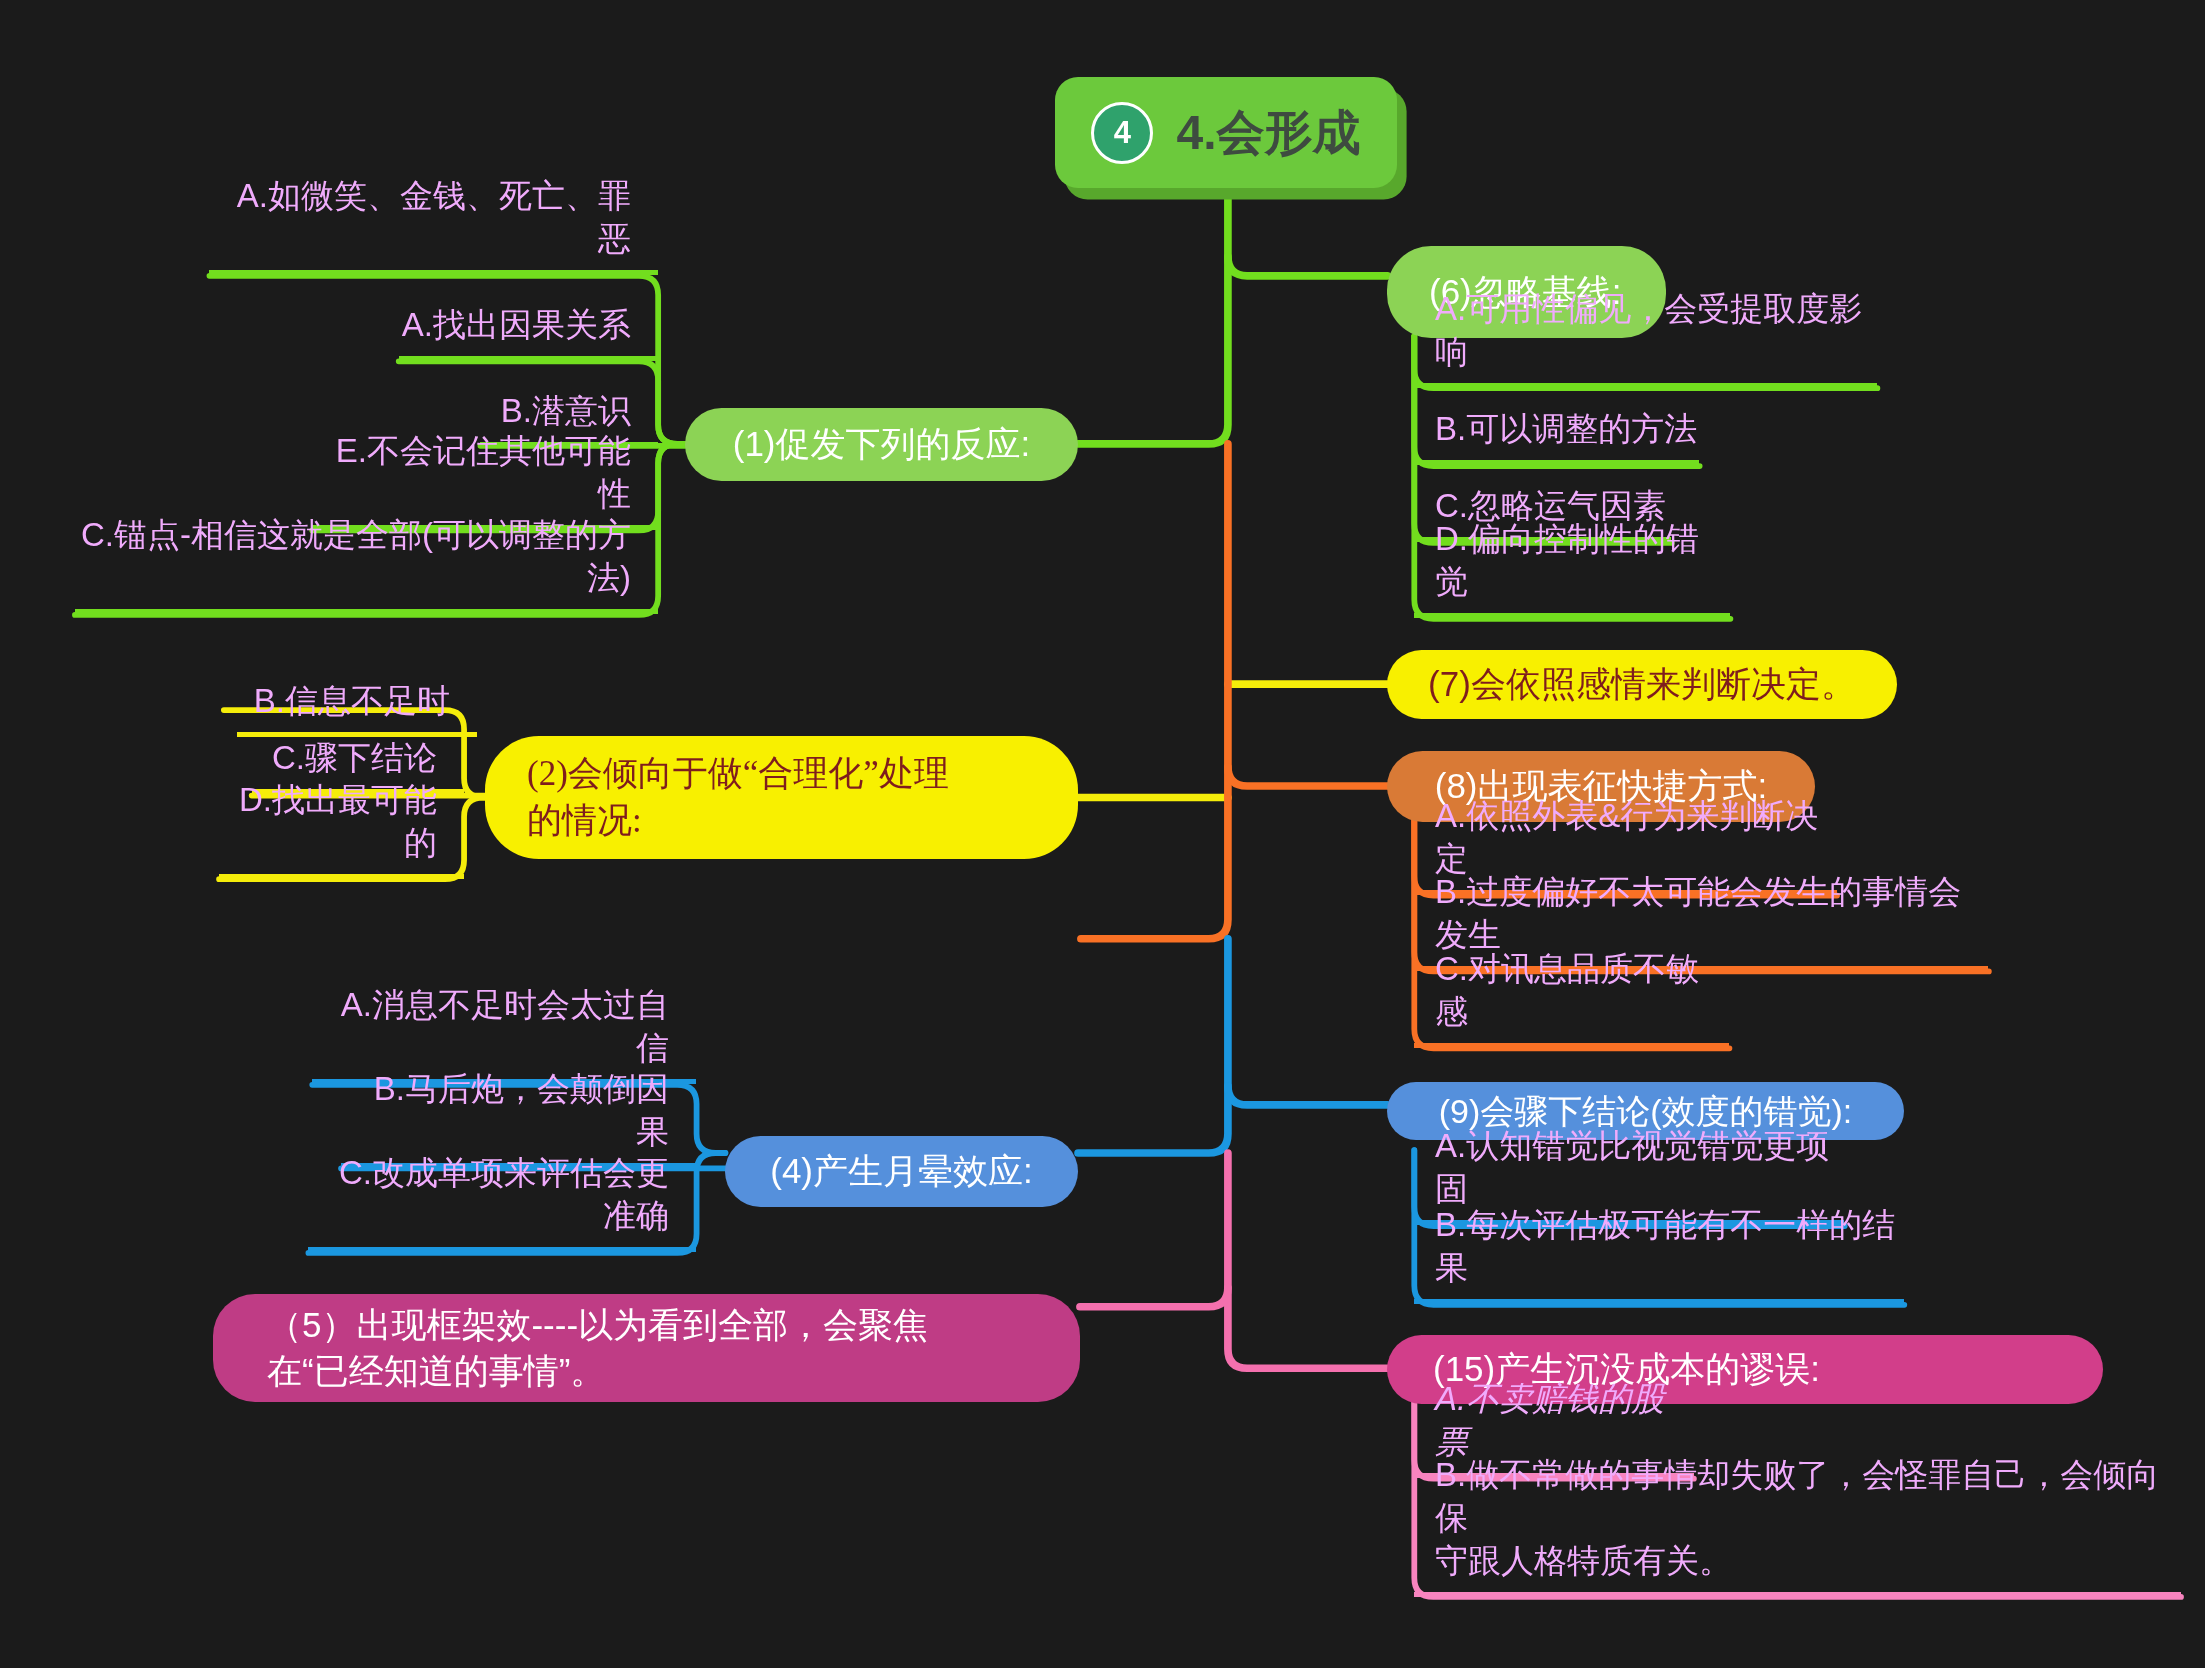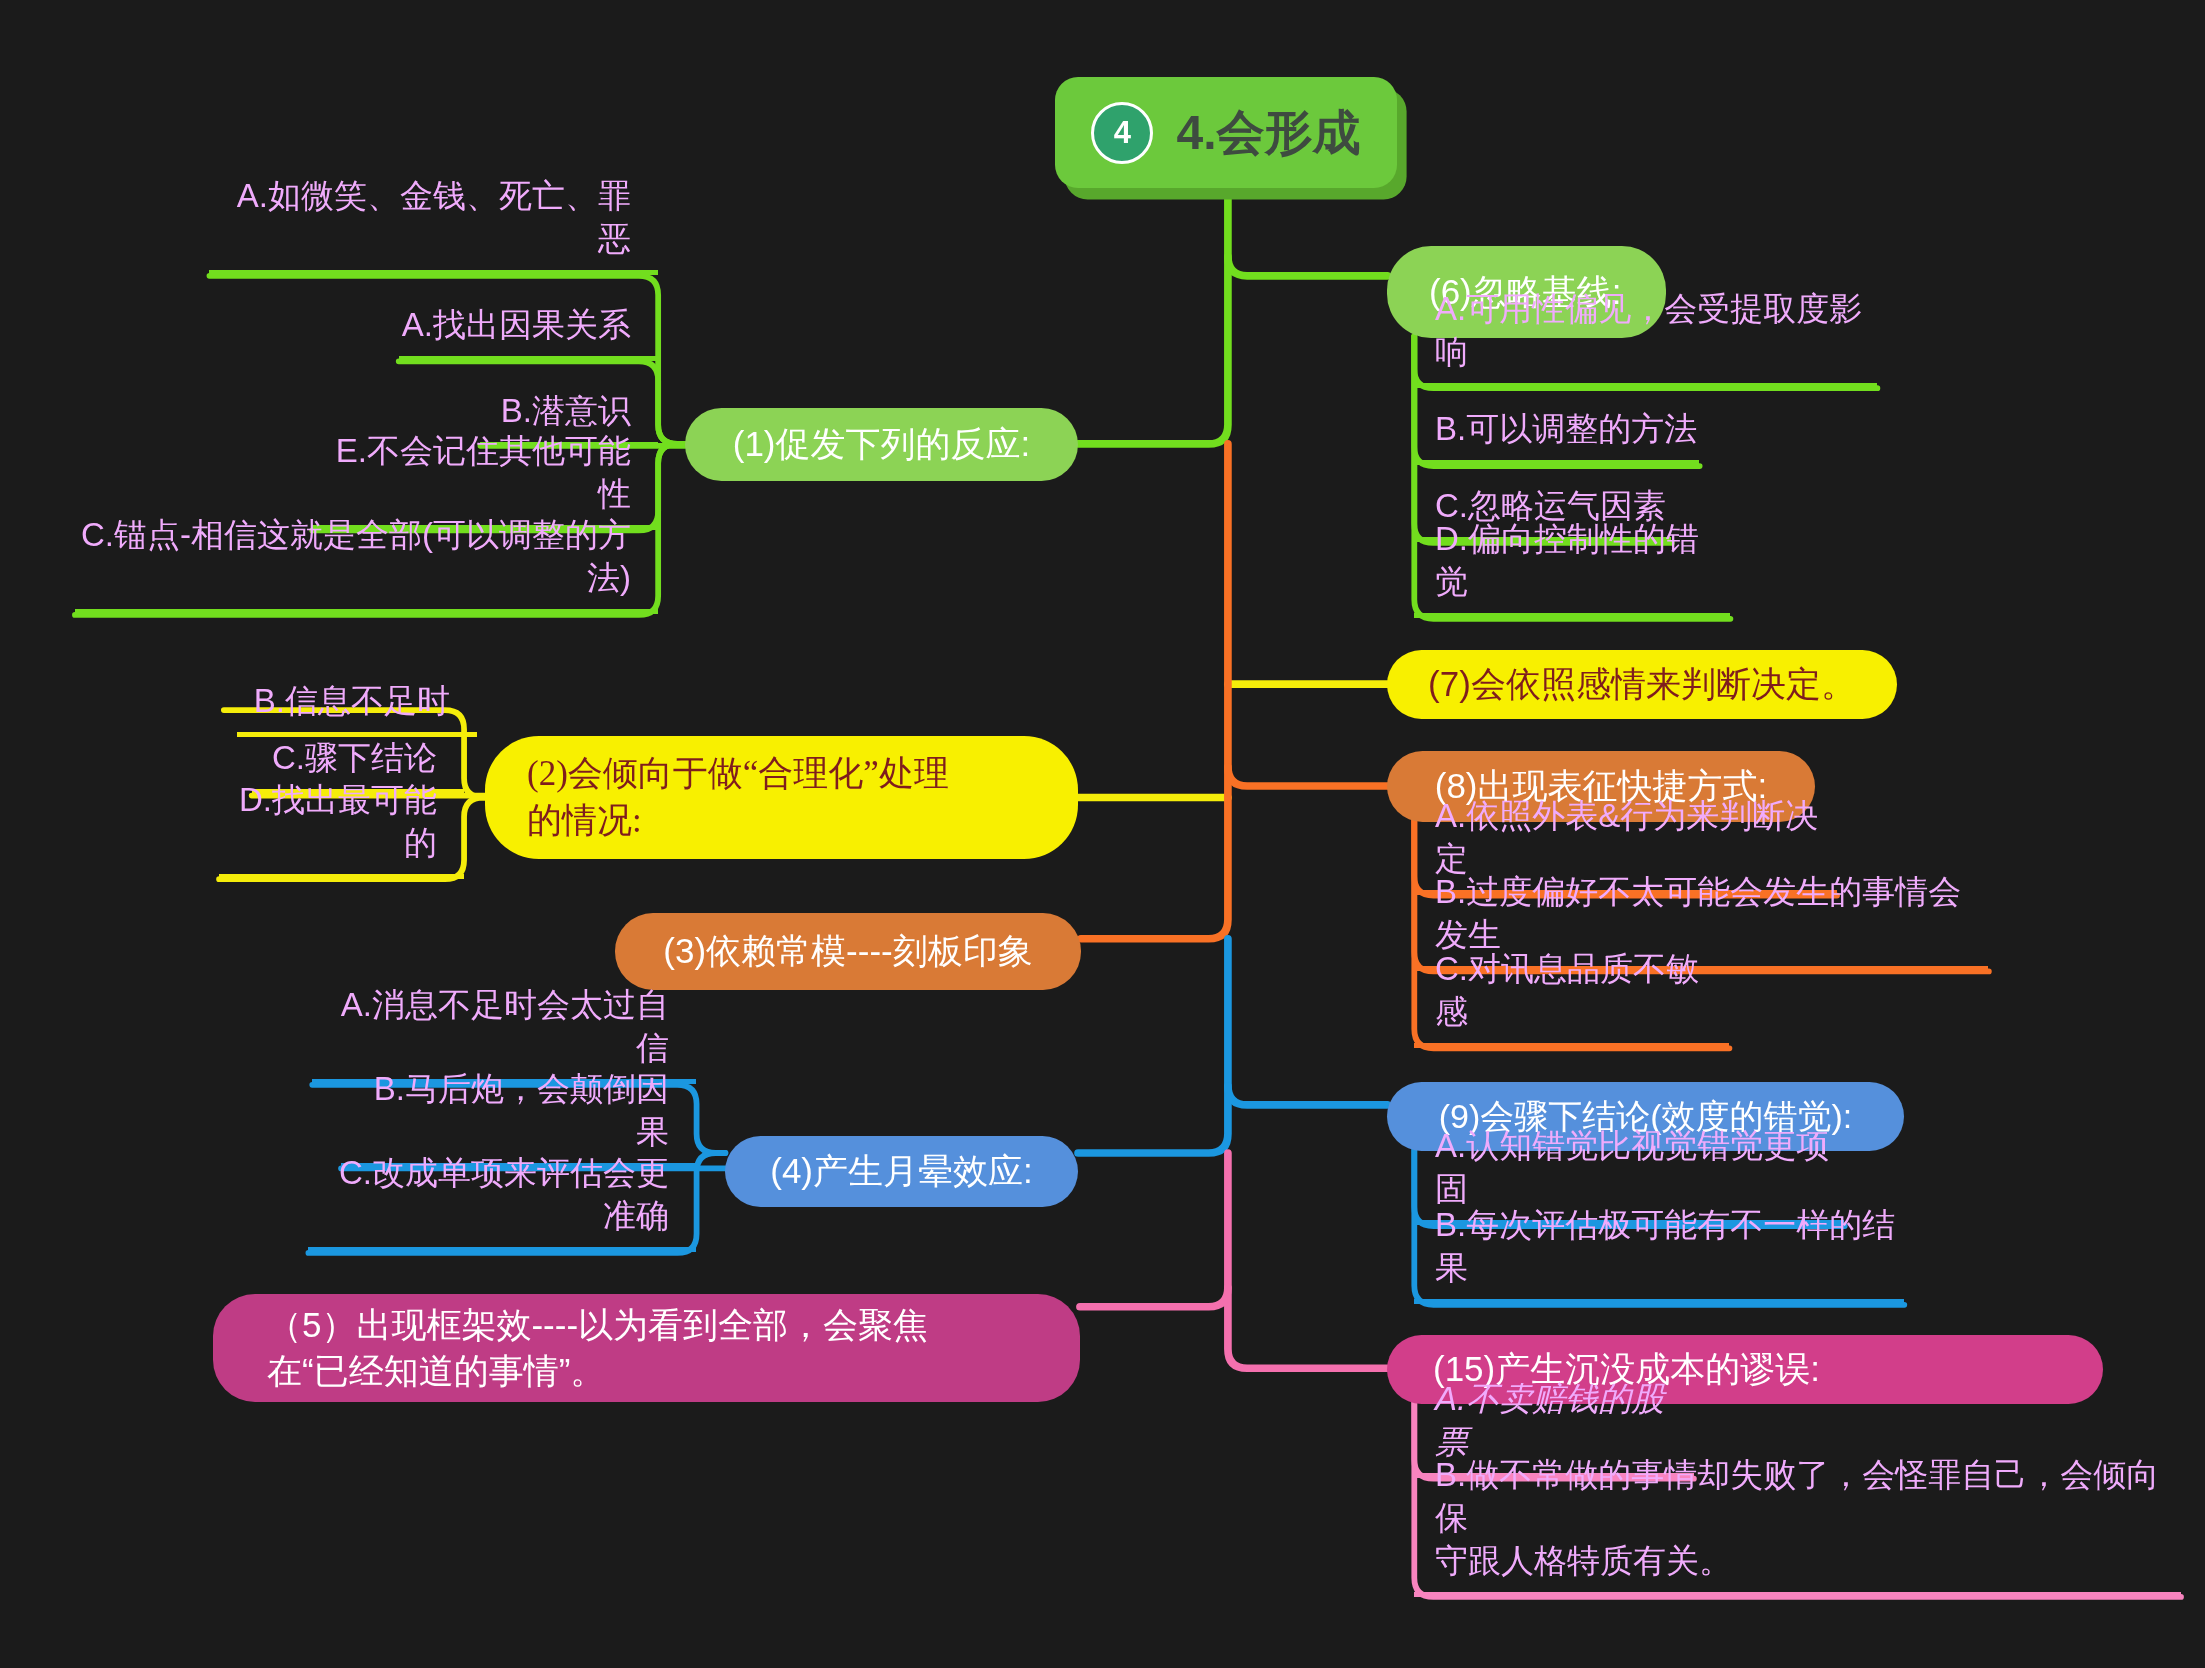--- a/index.html
+++ b/index.html
@@ -84,29 +84,28 @@
   </svg>
 
   <div id="root">
     <span class="badge">4</span>
     <span>4.会形成</span>
   </div>
 
   <div class="pill" style="left:685px;top:408px;width:393px;height:73px;border-radius:37px;background:#8CD355;">(1)促发下列的反应:</div>
   <div class="pill dark ml alignl" style="left:485px;top:736px;width:593px;height:123px;border-radius:54px;background:#F8F000;padding:4px 42px;font-family:Liberation Serif, serif;">(2)会倾向于做“合理化”处理
 的情况:</div>
-  <div class="pill" style="left:615px;top:913px;width:466px;height:77px;border-radius:38px;background:#D97A36;">(3)依赖常模----刻板印象</div>
   <div class="pill" style="left:725px;top:1136px;width:353px;height:71px;border-radius:36px;background:#5590DC;">(4)产生月晕效应:</div>
   <div class="pill ml alignl" style="left:213px;top:1294px;width:867px;height:108px;border-radius:42px;background:#BF3C85;padding:0 38px 0 54px;">（5）出现框架效----以为看到全部，会聚焦
 在“已经知道的事情”。</div>
 
   <div class="pill alignl" style="left:1387px;top:246px;width:279px;height:92px;border-radius:44px;background:#8CD355;padding-left:42px;">(6)忽略基线:</div>
   <div class="pill dark" style="left:1387px;top:650px;width:510px;height:69px;border-radius:35px;background:#F8F000;">(7)会依照感情来判断决定。</div>
   <div class="pill" style="left:1387px;top:751px;width:428px;height:71px;border-radius:36px;background:#D97A36;">(8)出现表征快捷方式:</div>
-  <div class="pill" style="left:1387px;top:1082px;width:517px;height:69px;border-radius:36px;background:#5590DC;font-size:34px;">(9)会骤下结论(效度的错觉):</div>
+  <div class="pill" style="left:1387px;top:1082px;width:517px;height:58px;border-radius:36px;background:#5590DC;font-size:34px;">(9)会骤下结论(效度的错觉):</div>
   <div class="pill alignl" style="left:1387px;top:1335px;width:716px;height:69px;border-radius:35px;background:#D23E8A;padding-left:46px;">(15)产生沉没成本的谬误:</div>
 
   <div class="item l" style="--c:#72DE1E;left:209px;top:214px;width:449px;"><span>A.如微笑、金钱、死亡、罪恶</span></div>
   <div class="item l" style="--c:#72DE1E;left:399px;top:300px;width:259px;"><span>A.找出因果关系</span></div>
   <div class="item l" style="--c:#72DE1E;left:480px;top:386px;width:178px;"><span>B.潜意识</span></div>
   <div class="item l" style="--c:#72DE1E;left:312px;top:469px;width:346px;"><span>E.不会记住其他可能性</span></div>
   <div class="item l" style="--c:#72DE1E;left:75px;top:553px;width:583px;"><span>C.锚点-相信这就是全部(可以调整的方法)</span></div>
 
   <div class="item l" style="--c:#F5ED0A;left:237px;top:648px;width:240px;margin-top:28px;"><span>B.信息不足时</span></div>
   <div class="item l" style="--c:#F5ED0A;left:252px;top:733px;width:212px;"><span>C.骤下结论</span></div>

